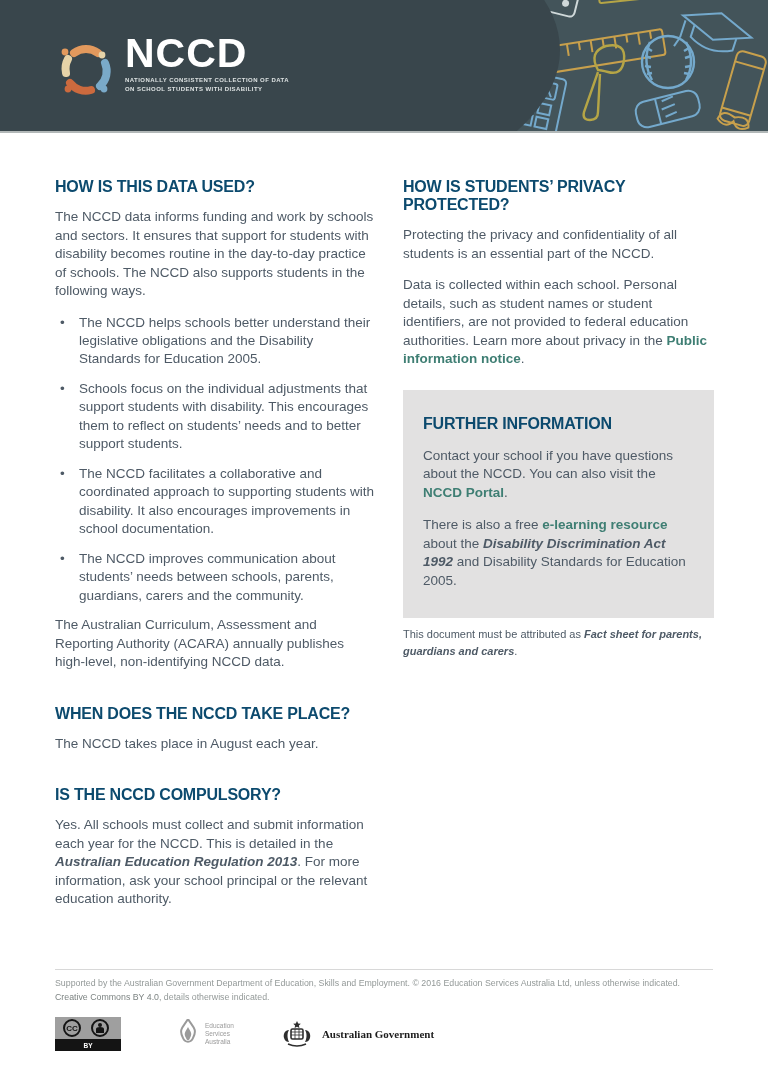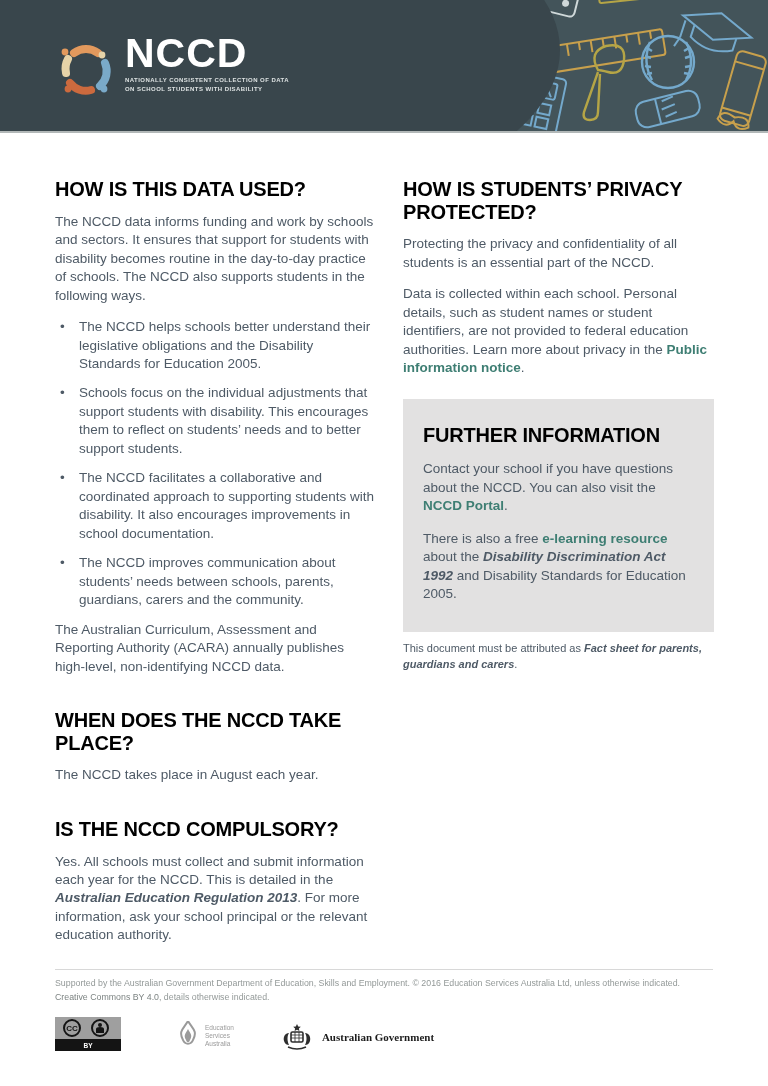--- a/index.html
+++ b/index.html
@@ -12,40 +12,40 @@
   .header-blob { position:absolute; width:760px; height:350px; left:-200px; top:-125px; background:#39464c; border-radius:50%; }
   .logo { position:absolute; left:60px; top:34px; display:flex; align-items:flex-end; gap:13px; }
   .logo-mark { width:52px; height:52px; }
   .logo-name { color:#ffffff; font-size:41px; font-weight:800; letter-spacing:1px; line-height:0.95; font-family:"Liberation Sans",sans-serif; }
   .logo-tagline { color:#dde2e2; font-size:6px; letter-spacing:0.45px; line-height:1.55; margin-top:3px; font-weight:700; }
 
   
   .main { display:flex; padding:45px 55px 0 55px; gap:26px; }
   .col-left { width:322px; flex:none; }
   .col-right { width:311px; flex:none; }
-  h2 { color:#000000; font-size:20px; font-weight:800; line-height:1.13; letter-spacing:-0.2px; margin-bottom:12px; }
+  h2 { color:#0c4a6e; font-size:16px; font-weight:800; line-height:1.13; letter-spacing:-0.2px; margin-bottom:12px; }
   .body-text { color:#4e5a66; font-size:13.5px; line-height:1.37; margin-bottom:13px; }
   ul.bullets { list-style:none; margin:3px 0 4px 0; }
   ul.bullets li { position:relative; padding-left:24px; margin-bottom:11px; color:#4e5a66; font-size:13.5px; line-height:1.37; }
   ul.bullets li::before { content:"\2022"; position:absolute; left:5px; top:0; color:#4e5a66; }
   .em { font-weight:700; font-style:italic; }
   .link { color:#3e7e73; font-weight:700; text-decoration:none; cursor:pointer; }
   .section-gap { margin-top:33px; }
 
   .info-box { background:#e2e1e1; padding:25px 18px 28px 20px; margin-top:21px; }
   .info-box h2 { margin-bottom:14px; }
   .info-box .body-text { margin-bottom:14px; }
   .info-box .body-text:last-child { margin-bottom:0; }
   .attribution { font-size:11px; line-height:1.5; color:#4e5a66; margin-top:8px; }
 
   
   .footer { position:absolute; left:55px; width:658px; top:969px; border-top:1px solid #d8d8d8; padding-top:7px; }
   .footer-text { font-size:8.8px; line-height:1.55; color:#939998; }
   .footer-text .cc-bold { font-weight:400; color:#7d8483; }
-  .footer-logos { display:flex; align-items:flex-end; margin-top:13px; }
+  .footer-logos { display:flex; align-items:center; margin-top:13px; }
   .cc-badge { width:66px; height:34px; flex:none; cursor:pointer; }
   .esa-logo { display:flex; align-items:center; gap:6px; margin-left:56px; }
   .esa-text { font-size:6.5px; line-height:1.25; color:#9a9a9a; }
   .gov-logo { display:flex; align-items:center; gap:8px; margin-left:46px; }
   .gov-text { font-family:"Liberation Serif", serif; font-weight:700; font-size:11px; color:#1c1c1c; }
 </style>
 </head>
 <body>
 
 <div class="page">

